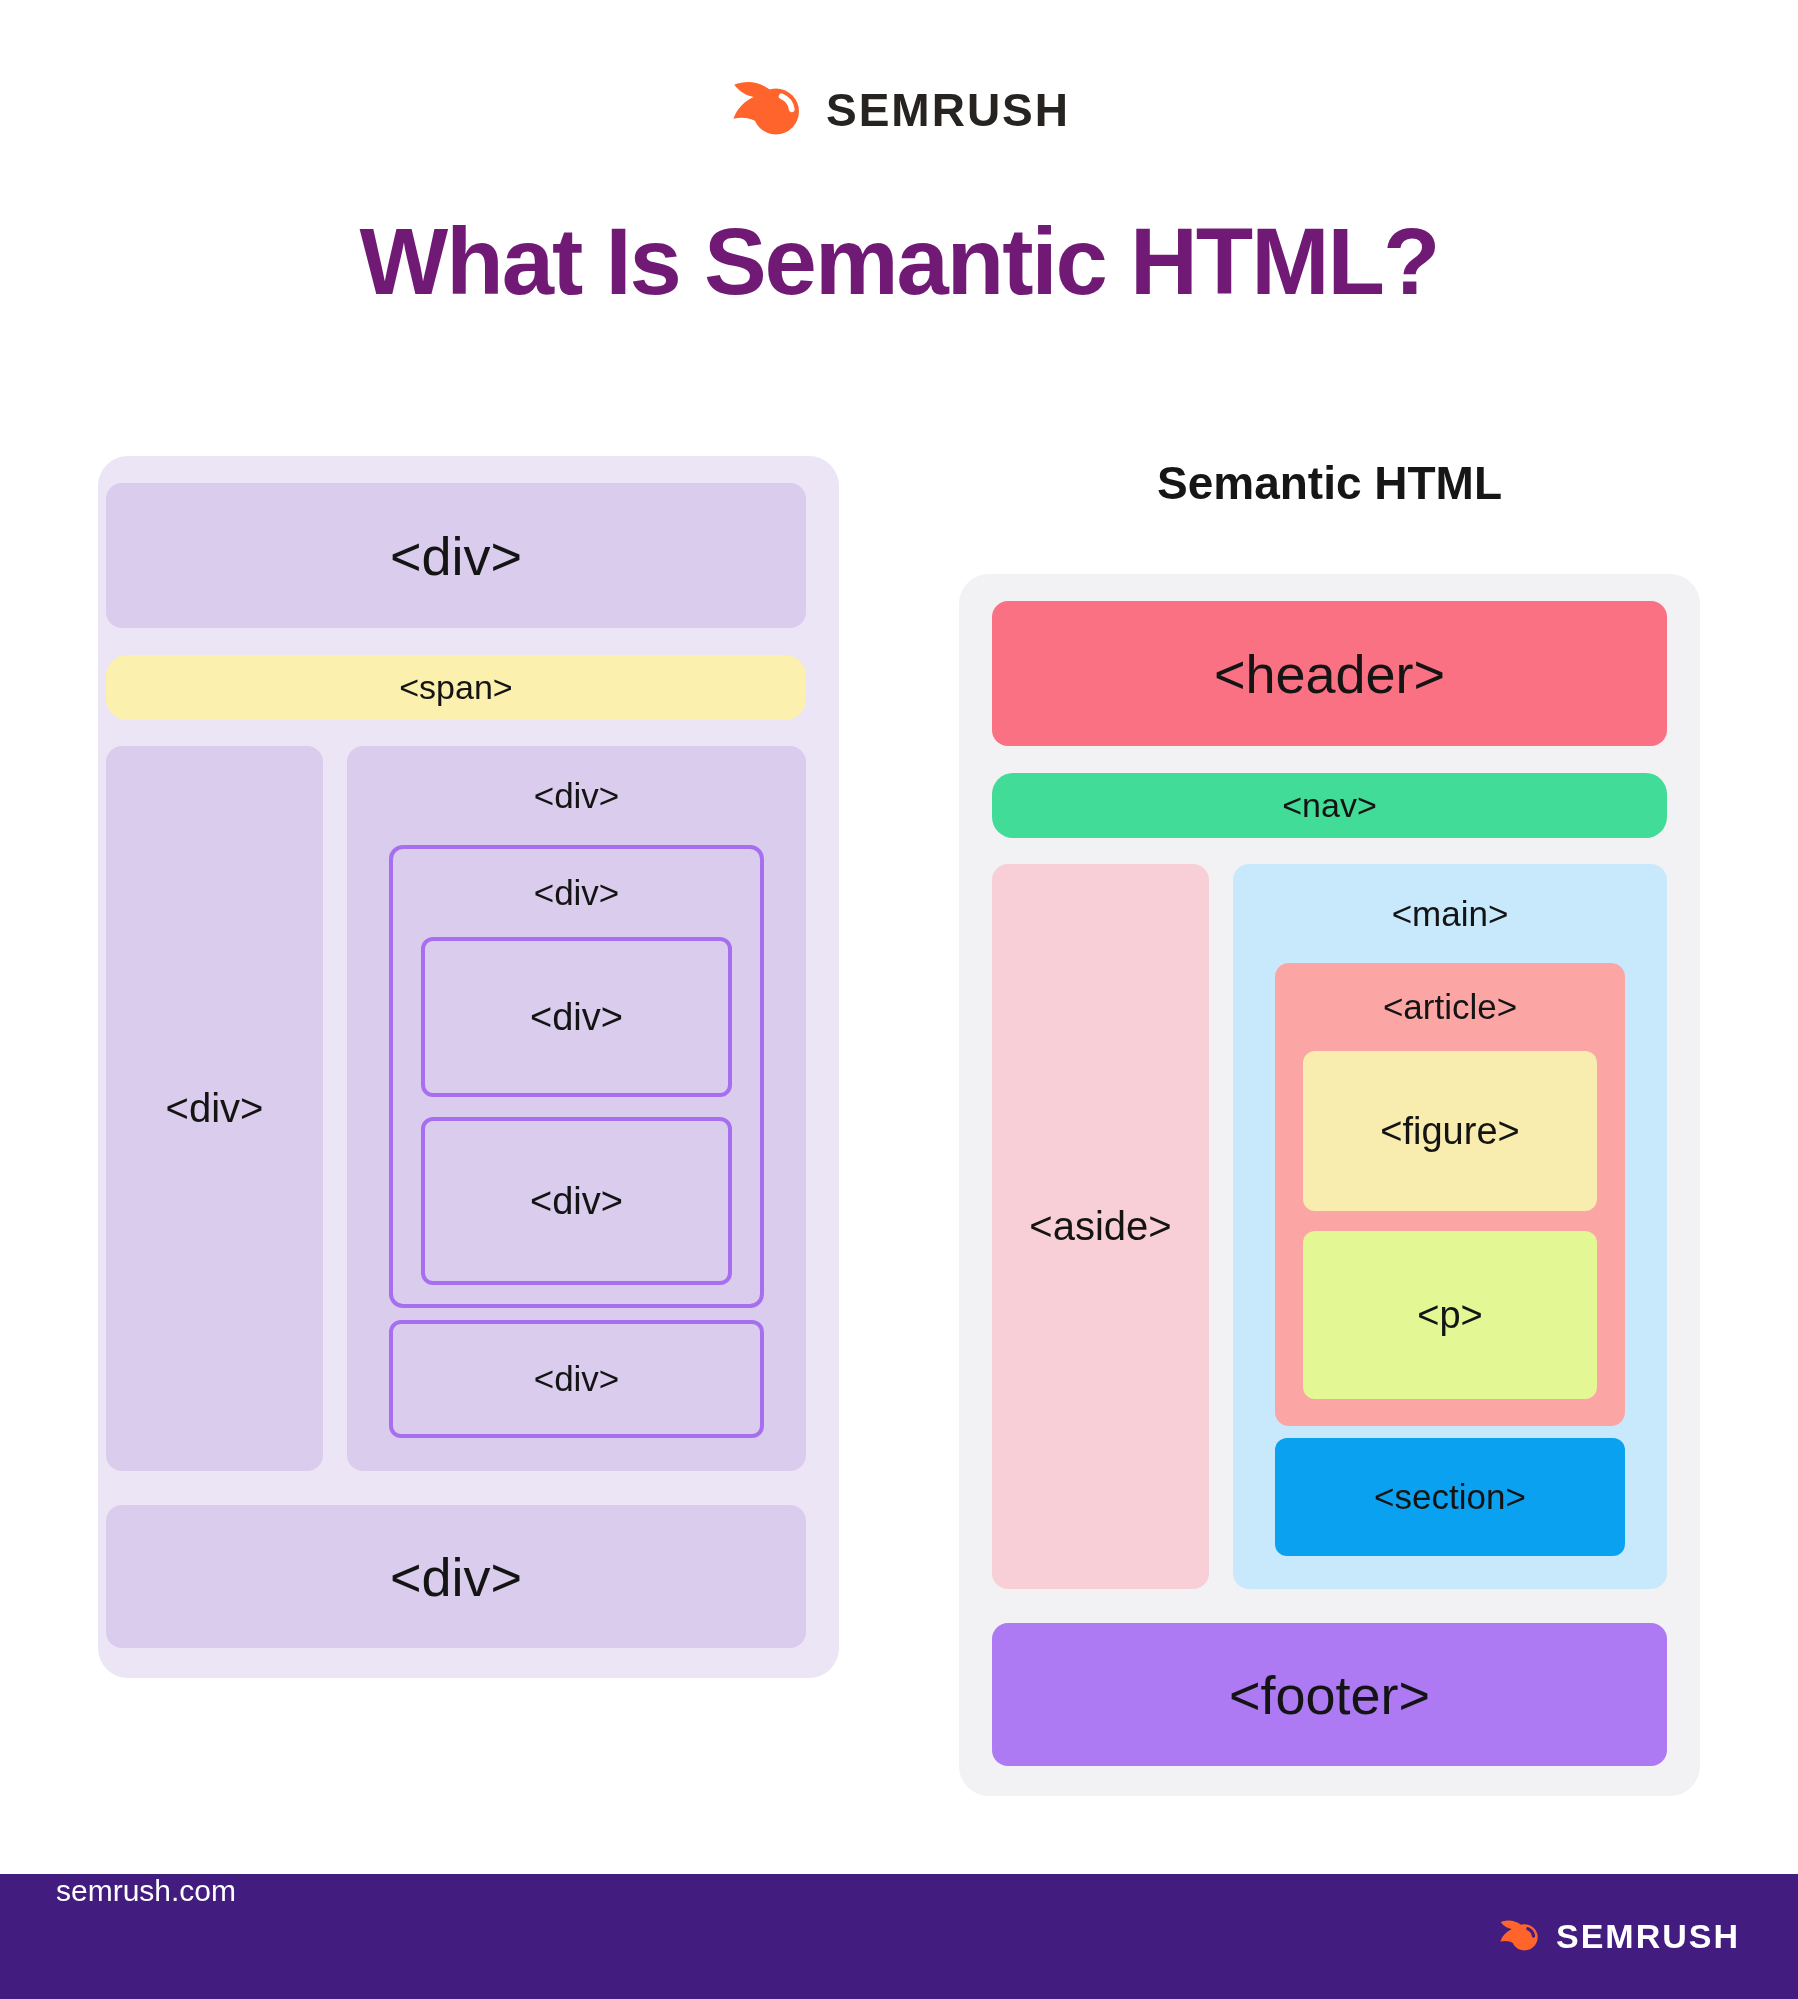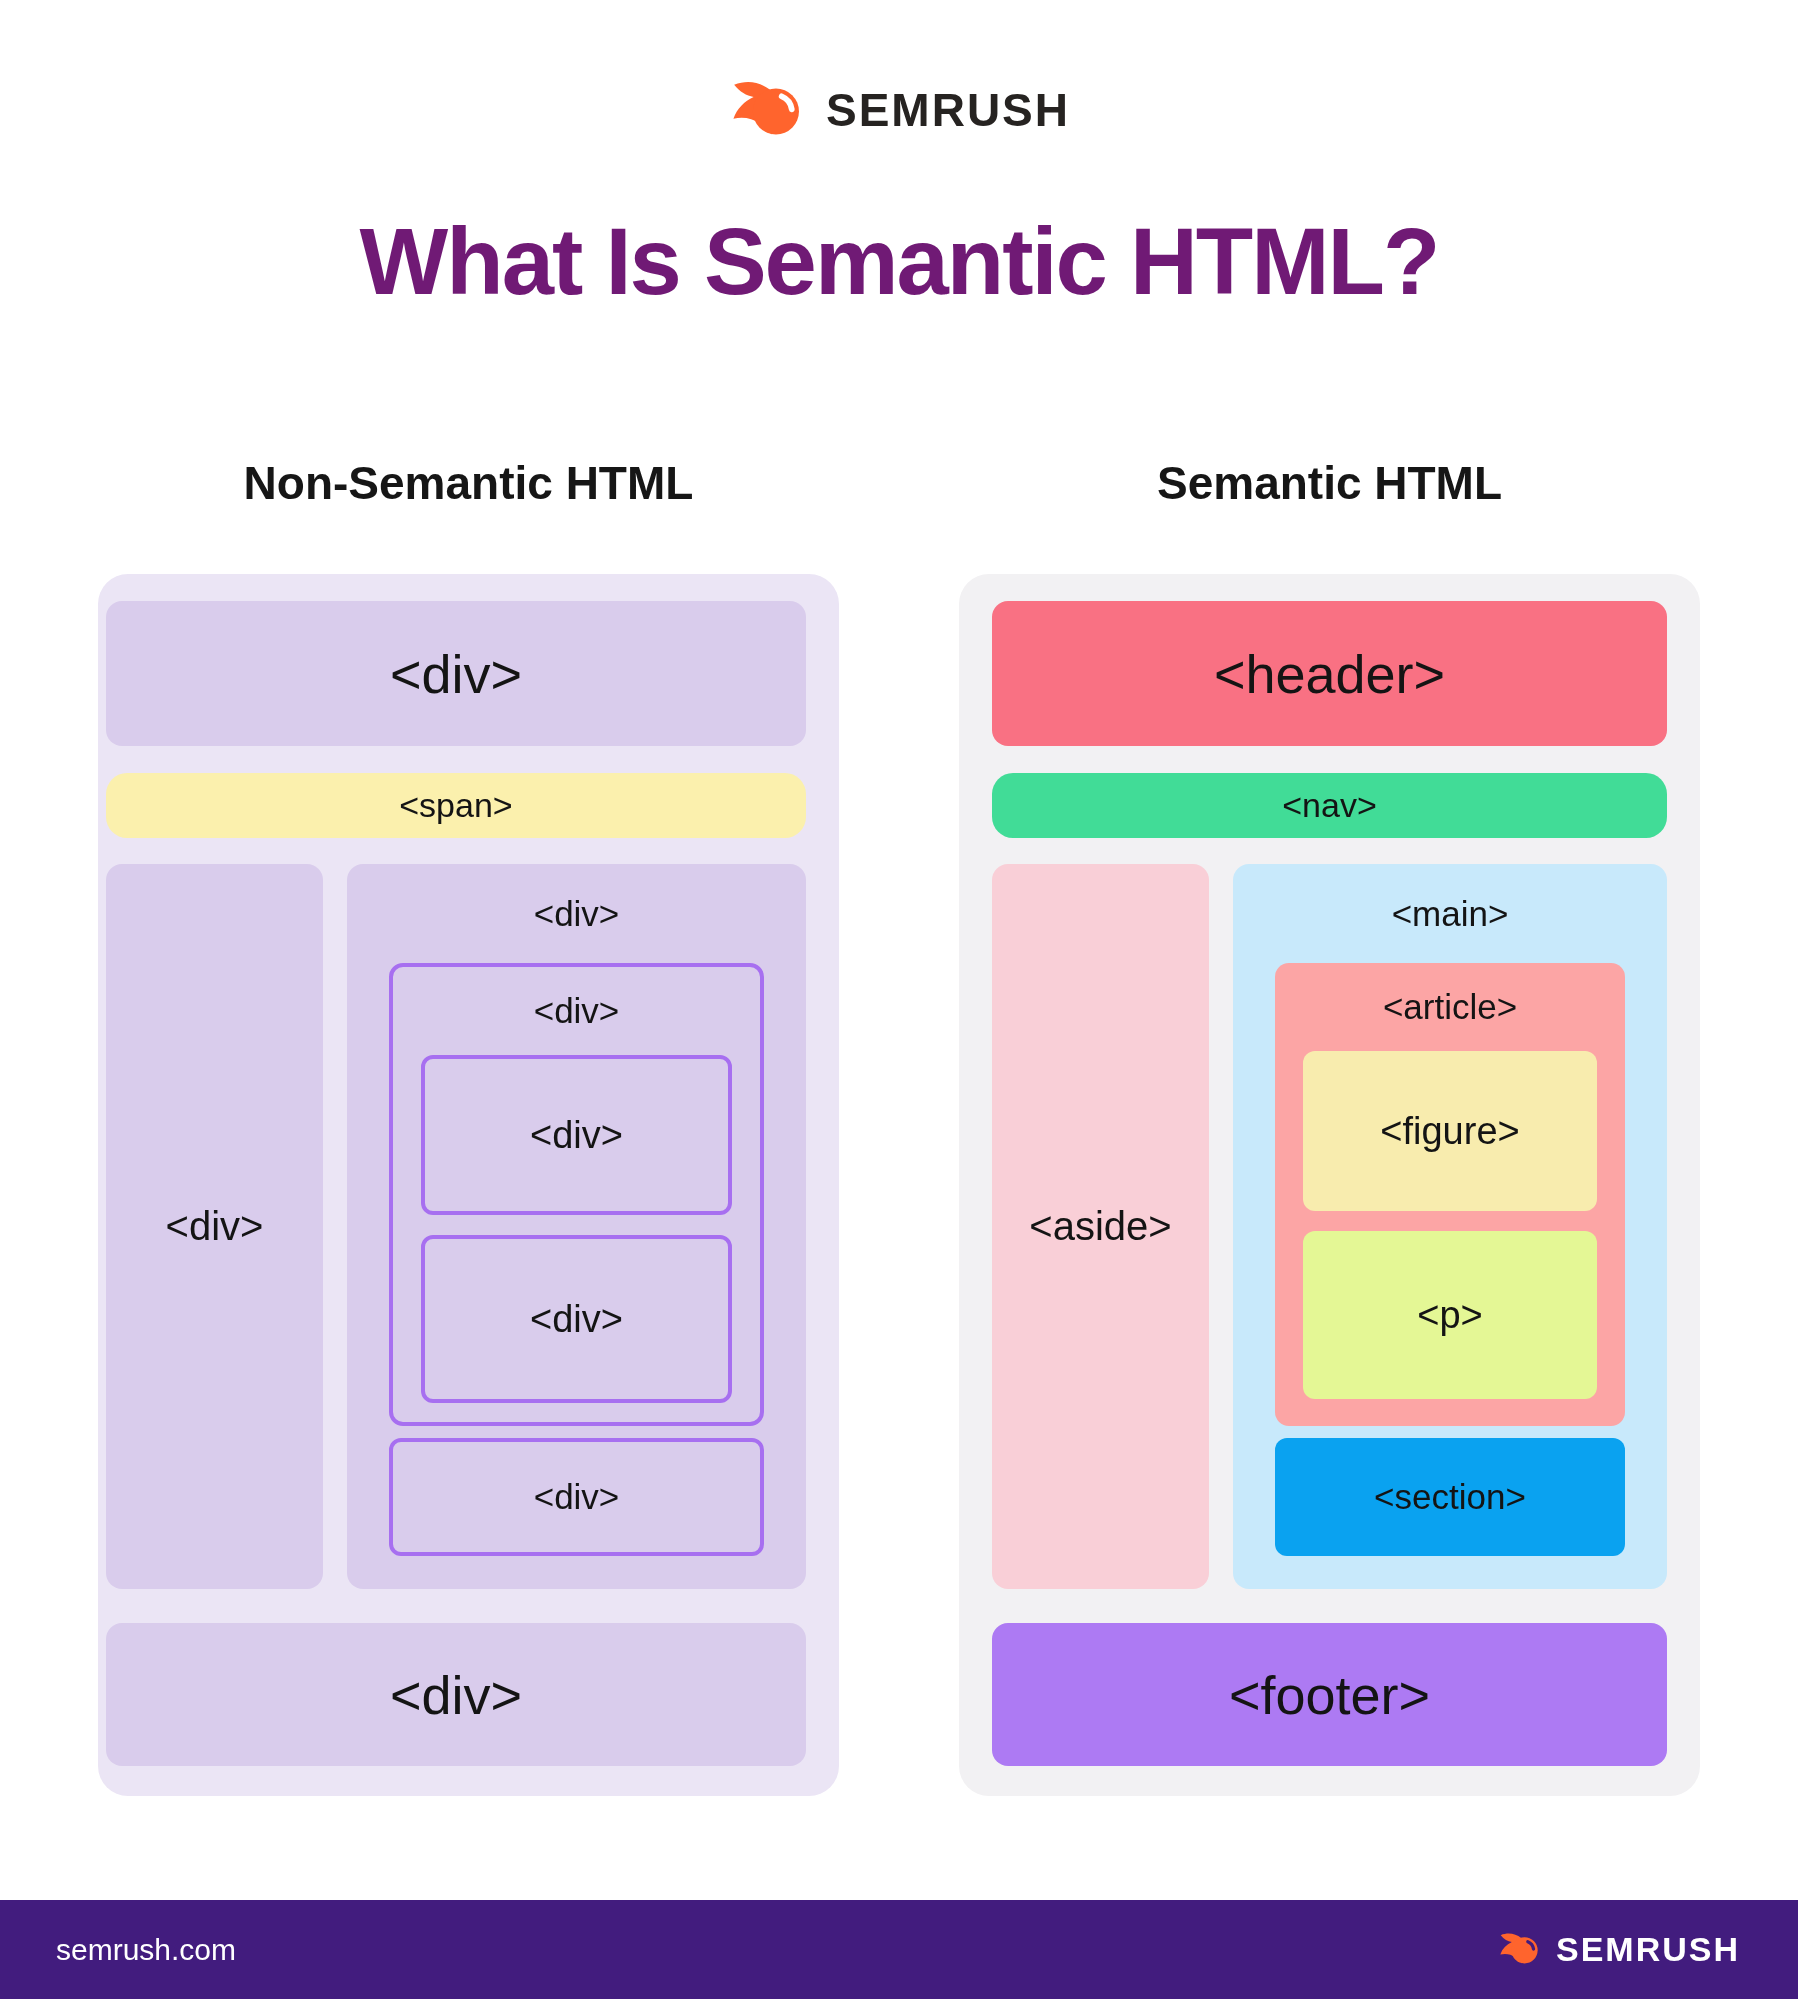--- a/index.html
+++ b/index.html
@@ -65,22 +65,22 @@
   .bg-aside   { background:#F9CFD7; }
   .bg-main    { background:#C8E9FB; }
   .bg-article { background:#fca5a5; }
   .bg-figure  { background:#F8ECAE; }
   .bg-p       { background:#E4F795; }
   .bg-section { background:#0AA2F0; }
   .bg-footer  { background:#AD7AF3; }
 
   
   .bottom-bar {
-    position:absolute; left:0; right:0; bottom:0; height:99px;
-    background:#421C7E; display:flex; align-items:center; justify-content:space-between;
+    position:absolute; left:0; right:0; bottom:0; height:125px;
+    background:#421C7E; display:flex; justify-content:space-between;
     padding:0 58px 0 56px;
   }
   .site-url { color:#ffffff; font-size:30px; font-weight:400; }
   .bar-logo { display:flex; align-items:center; gap:13px; }
   .bar-logo svg { width:46px; height:41px; display:block; }
   .bar-logo .brand-text { color:#ffffff; font-size:34px; }
 </style>
 </head>
 <body>
 
@@ -91,21 +91,20 @@
     <path d="M74 31 A23 23 0 0 1 88 49" stroke="#ffffff" stroke-width="8" fill="none" stroke-linecap="round"></path>
   </svg>
   <span class="brand-text">SEMRUSH</span>
 </div>
 
 <h1 class="title">What Is Semantic HTML?</h1>
 
 <div class="cols">
 
   <div class="col left-col">
-    <h2>Non-Semantic HTML</h2>
     <div class="container left-container">
       <div class="box lav row-top">&lt;div&gt;</div>
       <div class="box strip">&lt;span&gt;</div>
       <div class="mid">
         <div class="box lav side-box">&lt;div&gt;</div>
         <div class="content lav">
           <div class="content-label">&lt;div&gt;</div>
           <div class="nested-1">
             <div class="nested-label">&lt;div&gt;</div>
             <div class="box inner-a">&lt;div&gt;</div>

